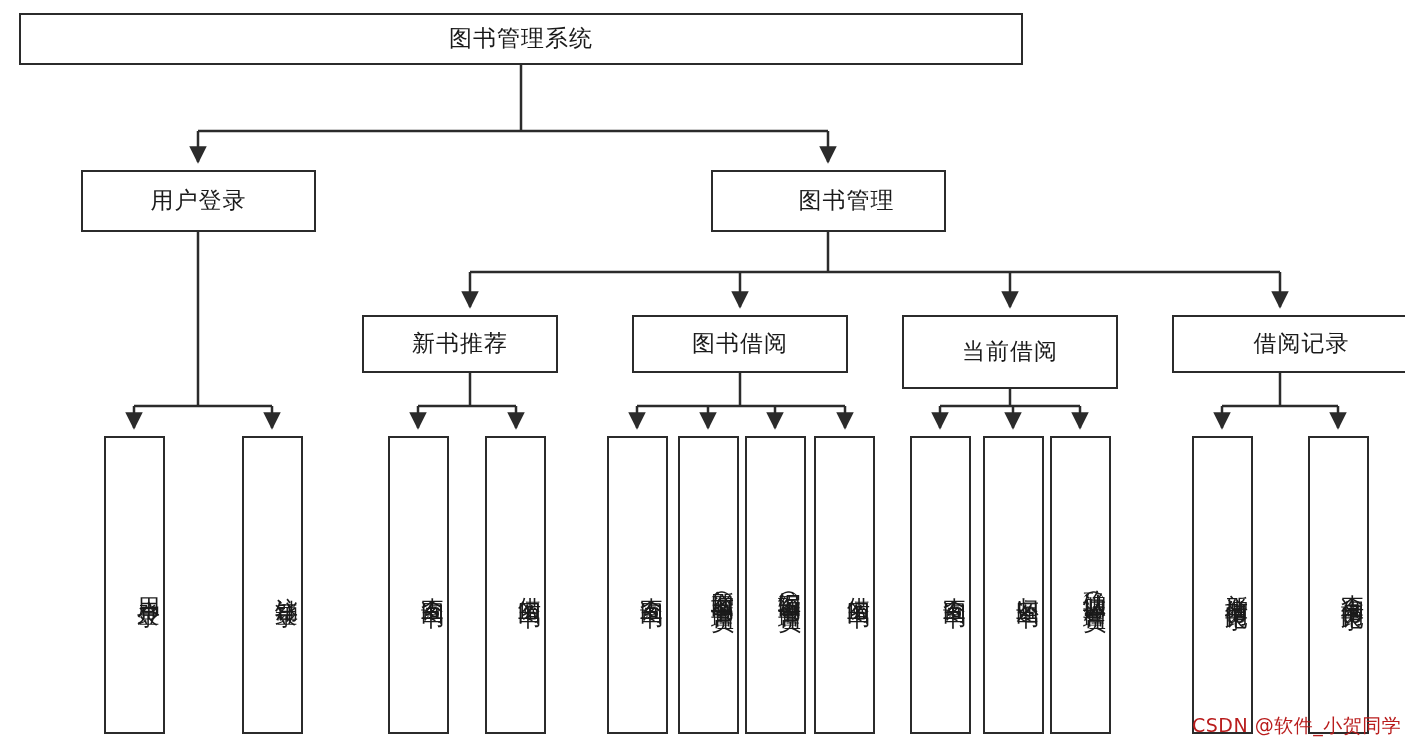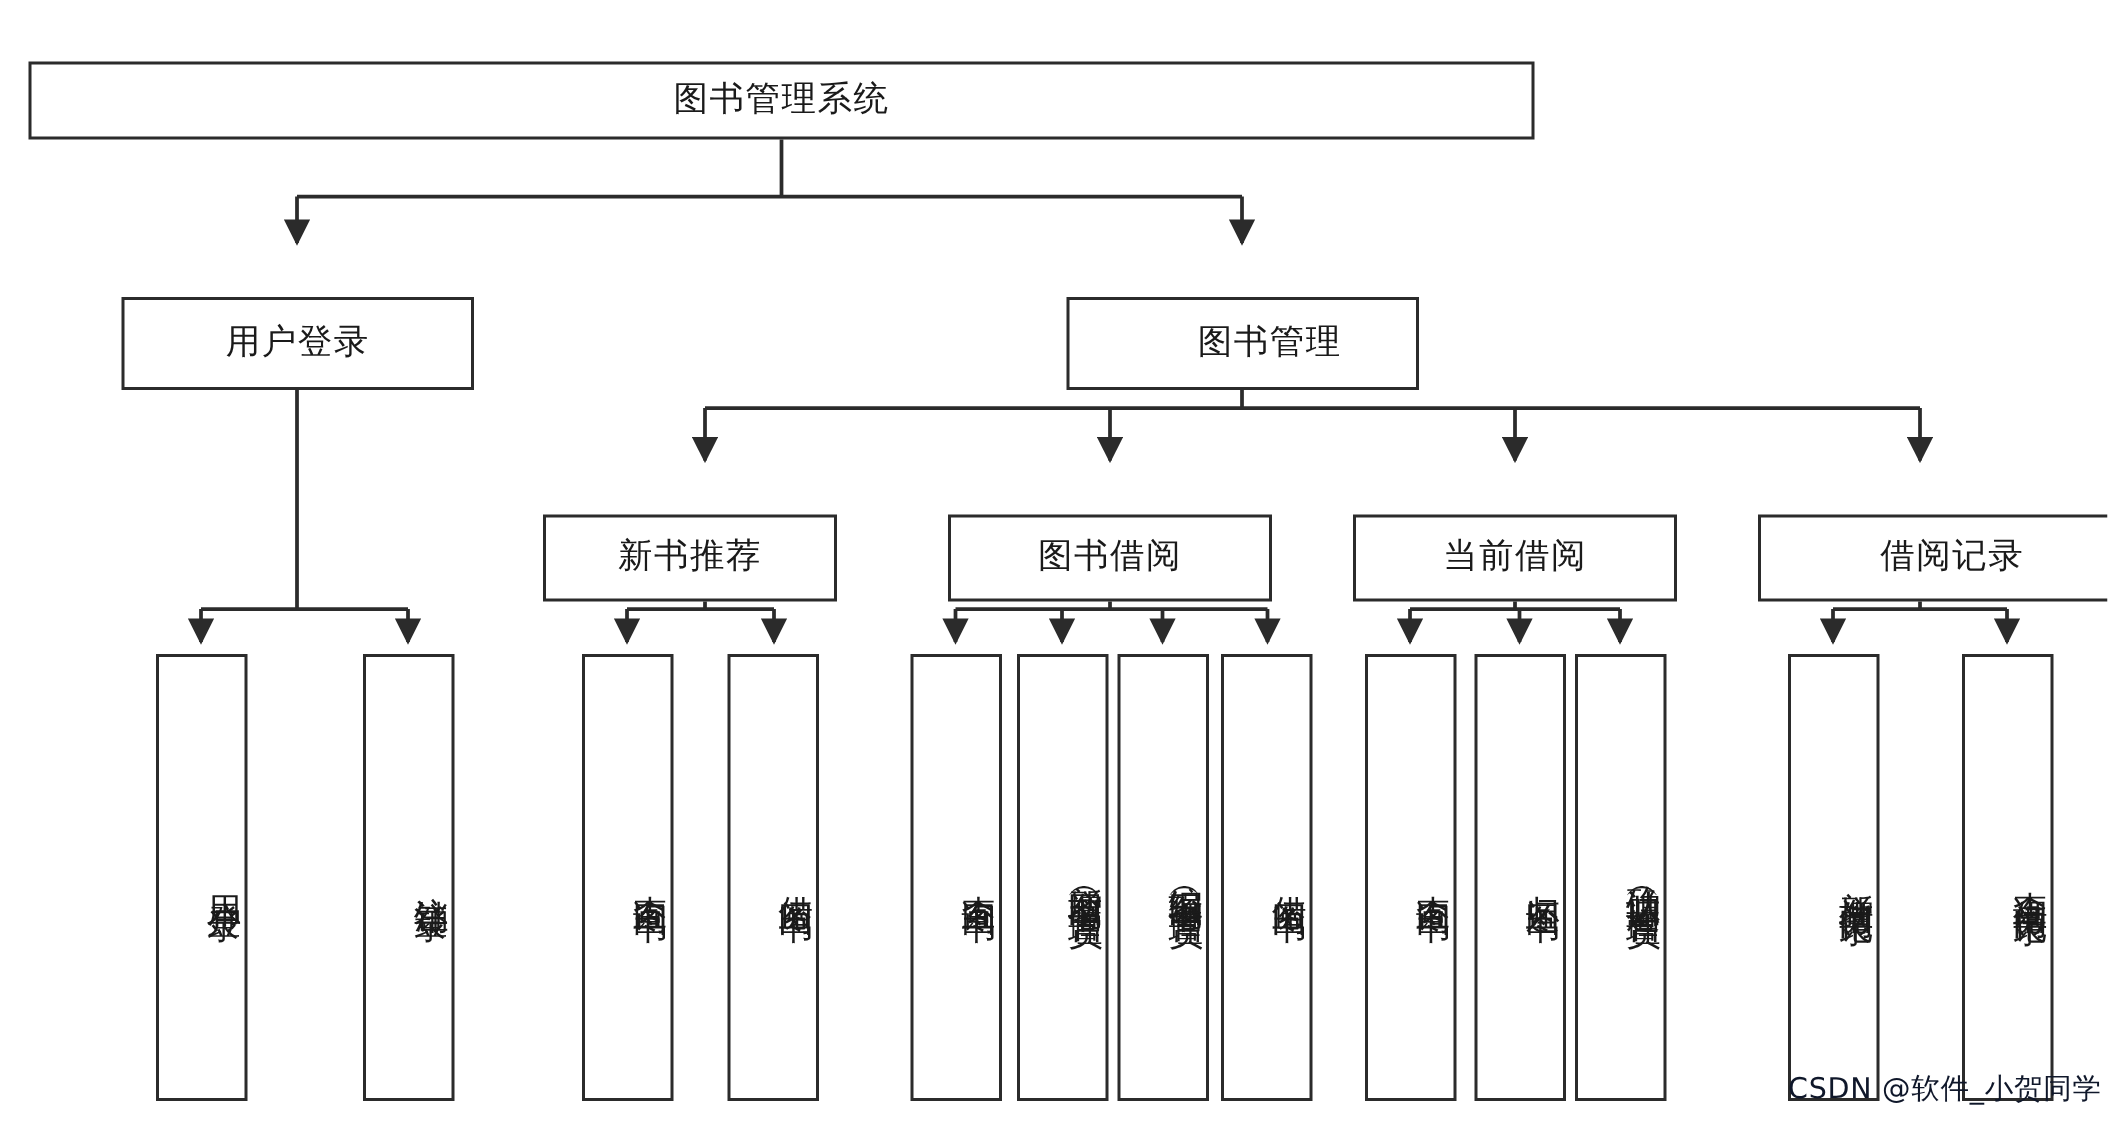--- a/index.html
+++ b/index.html
@@ -33,39 +33,38 @@
     display: flex;
     align-items: center;
     justify-content: center;
     color: #1a1a1a;
     text-align: center;
   }
   .node.horiz {
     font-size: 23px;
     letter-spacing: 1px;
     line-height: 1.2;
-    margin-top: 28px;
   }
   .node.vert {
     writing-mode: vertical-rl;
     text-orientation: upright;
     font-size: 23px;
     letter-spacing: 3px;
     line-height: 1.25;
     padding: 6px 0;
     align-items: flex-start;
     justify-content: center;
   }
   .node.vert.topalign {
     align-items: flex-start;
   }
   .watermark {
     position: absolute;
     font-size: 19px;
-    color: #0f172a;
+    color: #b91c1c;
     white-space: nowrap;
     letter-spacing: 0.5px;
   }
 </style>
 </head>
 <body>
 
 <div id="canvas">
 
   <svg class="links" viewBox="0 0 1405 747" xmlns="http://www.w3.org/2000/svg">
@@ -130,21 +129,21 @@
   <div class="node horiz" style="left:711px; top:170px; width:235px; height:62px;padding-left:36px;">
     <span>图书管理</span>
   </div>
 
   <div class="node horiz" style="left:362px; top:315px; width:196px; height:58px;">
     <span>新书推荐</span>
   </div>
   <div class="node horiz" style="left:632px; top:315px; width:216px; height:58px;">
     <span>图书借阅</span>
   </div>
-  <div class="node horiz" style="left:902px; top:315px; width:216px; height:58px;">
+  <div class="node horiz" style="left:902px; top:315px; width:216px; height:74px;">
     <span>当前借阅</span>
   </div>
   <div class="node horiz" style="left:1172px; top:315px; width:259px; height:58px;">
     <span>借阅记录</span>
   </div>
 
   <div class="node vert" style="left:104px; top:436px; width:61px; height:298px;">
     <span>用户登录</span>
   </div>
   <div class="node vert" style="left:242px; top:436px; width:61px; height:298px;">

